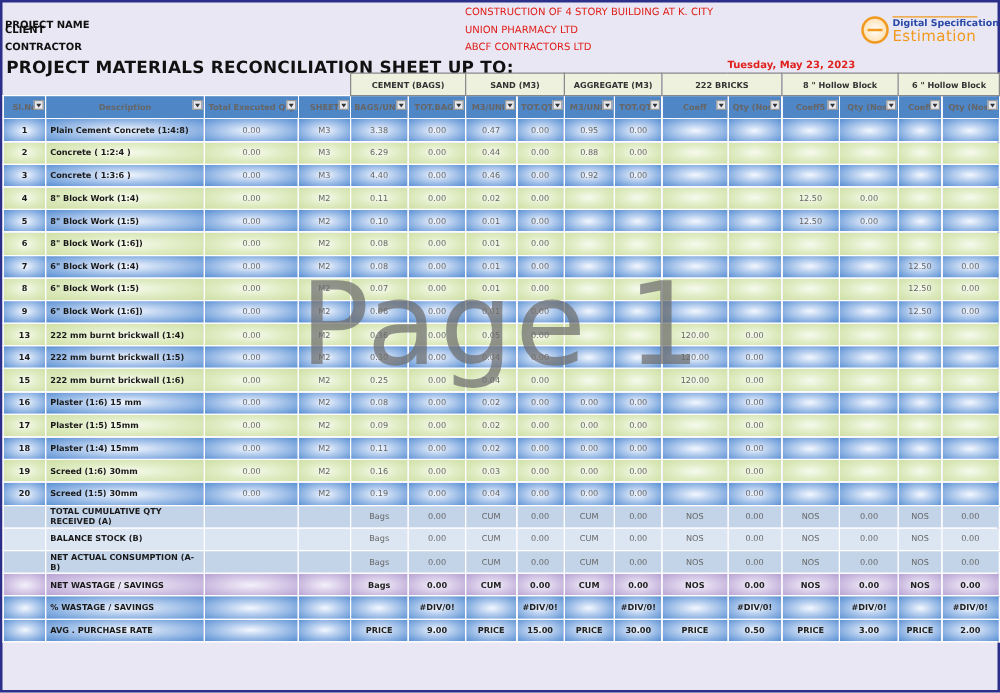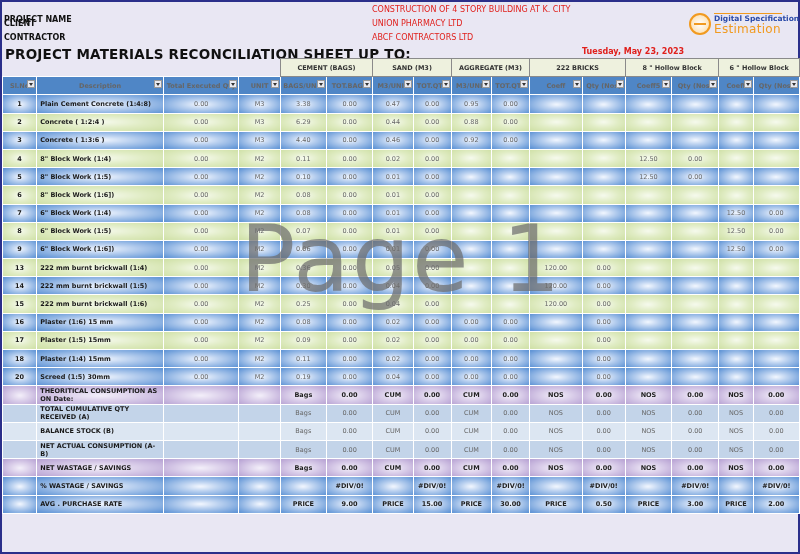--- a/index.html
+++ b/index.html
@@ -80,21 +80,21 @@
           <td class="grp" colspan="2">SAND (M3)</td>
           <td class="grp" colspan="2">AGGREGATE (M3)</td>
           <td class="grp" colspan="2">222 BRICKS</td>
           <td class="grp" colspan="2">8 " Hollow Block</td>
           <td class="grp" colspan="2">6 " Hollow Block</td>
         </tr>
         <tr class="hdr">
           <td><span>Sl.No</span><span class="dd"></span></td>
           <td><span>Description</span><span class="dd"></span></td>
           <td><span>Total Executed Qty</span><span class="dd"></span></td>
-          <td><span>UNIT</span><span class="dd"></span></td>
+          <td><span>SHEET</span><span class="dd"></span></td>
           <td class="c"><span>BAGS/UNIT</span><span class="dd"></span></td>
           <td class="c"><span>TOT.BAGS</span><span class="dd"></span></td>
           <td class="c"><span>M3/UNIT</span><span class="dd"></span></td>
           <td class="c"><span>TOT.QTY</span><span class="dd"></span></td>
           <td class="c"><span>M3/UNIT</span><span class="dd"></span></td>
           <td class="c"><span>TOT.QTY</span><span class="dd"></span></td>
           <td class="c"><span>Coeff</span><span class="dd"></span></td>
           <td class="c"><span>Qty (Nos)</span><span class="dd"></span></td>
           <td class="c"><span>Coeff5</span><span class="dd"></span></td>
           <td class="c"><span>Qty (Nos)</span><span class="dd"></span></td>
@@ -365,54 +365,54 @@
           <td class="b">0.00</td>
           <td class="b">0.00</td>
           <td class="b"></td>
           <td class="b">0.00</td>
           <td class="b"></td>
           <td class="b"></td>
           <td class="b"></td>
           <td class="b"></td>
         </tr>
         <tr>
+          <td class="g sl">19</td>
+          <td class="g desc">Screed (1:6) 30mm</td>
+          <td class="g">0.00</td>
+          <td class="g">M2</td>
+          <td class="g">0.16</td>
+          <td class="g">0.00</td>
+          <td class="g">0.03</td>
+          <td class="g">0.00</td>
+          <td class="g">0.00</td>
+          <td class="g">0.00</td>
+          <td class="g"></td>
+          <td class="g">0.00</td>
+          <td class="g"></td>
+          <td class="g"></td>
+          <td class="g"></td>
+          <td class="g"></td>
+        </tr>
+        <tr>
           <td class="b sl">20</td>
           <td class="b desc">Screed (1:5) 30mm</td>
           <td class="b">0.00</td>
           <td class="b">M2</td>
           <td class="b">0.19</td>
           <td class="b">0.00</td>
           <td class="b">0.04</td>
           <td class="b">0.00</td>
           <td class="b">0.00</td>
           <td class="b">0.00</td>
           <td class="b"></td>
           <td class="b">0.00</td>
           <td class="b"></td>
           <td class="b"></td>
           <td class="b"></td>
           <td class="b"></td>
-        </tr>
-        <tr>
-          <td class="p"></td>
-          <td class="p desc" style="white-space: normal; line-height: 8px;">THEORITICAL CONSUMPTION  AS ON Date:</td>
-          <td class="p"></td>
-          <td class="p"></td>
-          <td class="p bold">Bags</td>
-          <td class="p bold">0.00</td>
-          <td class="p bold">CUM</td>
-          <td class="p bold">0.00</td>
-          <td class="p bold">CUM</td>
-          <td class="p bold">0.00</td>
-          <td class="p bold">NOS</td>
-          <td class="p bold">0.00</td>
-          <td class="p bold">NOS</td>
-          <td class="p bold">0.00</td>
-          <td class="p bold">NOS</td>
-          <td class="p bold">0.00</td>
         </tr>
         <tr>
           <td class="lb"></td>
           <td class="lb desc" style="white-space: normal; line-height: 8px;">TOTAL CUMULATIVE QTY RECEIVED (A)</td>
           <td class="lb"></td>
           <td class="lb"></td>
           <td class="lb">Bags</td>
           <td class="lb">0.00</td>
           <td class="lb">CUM</td>
           <td class="lb">0.00</td>

